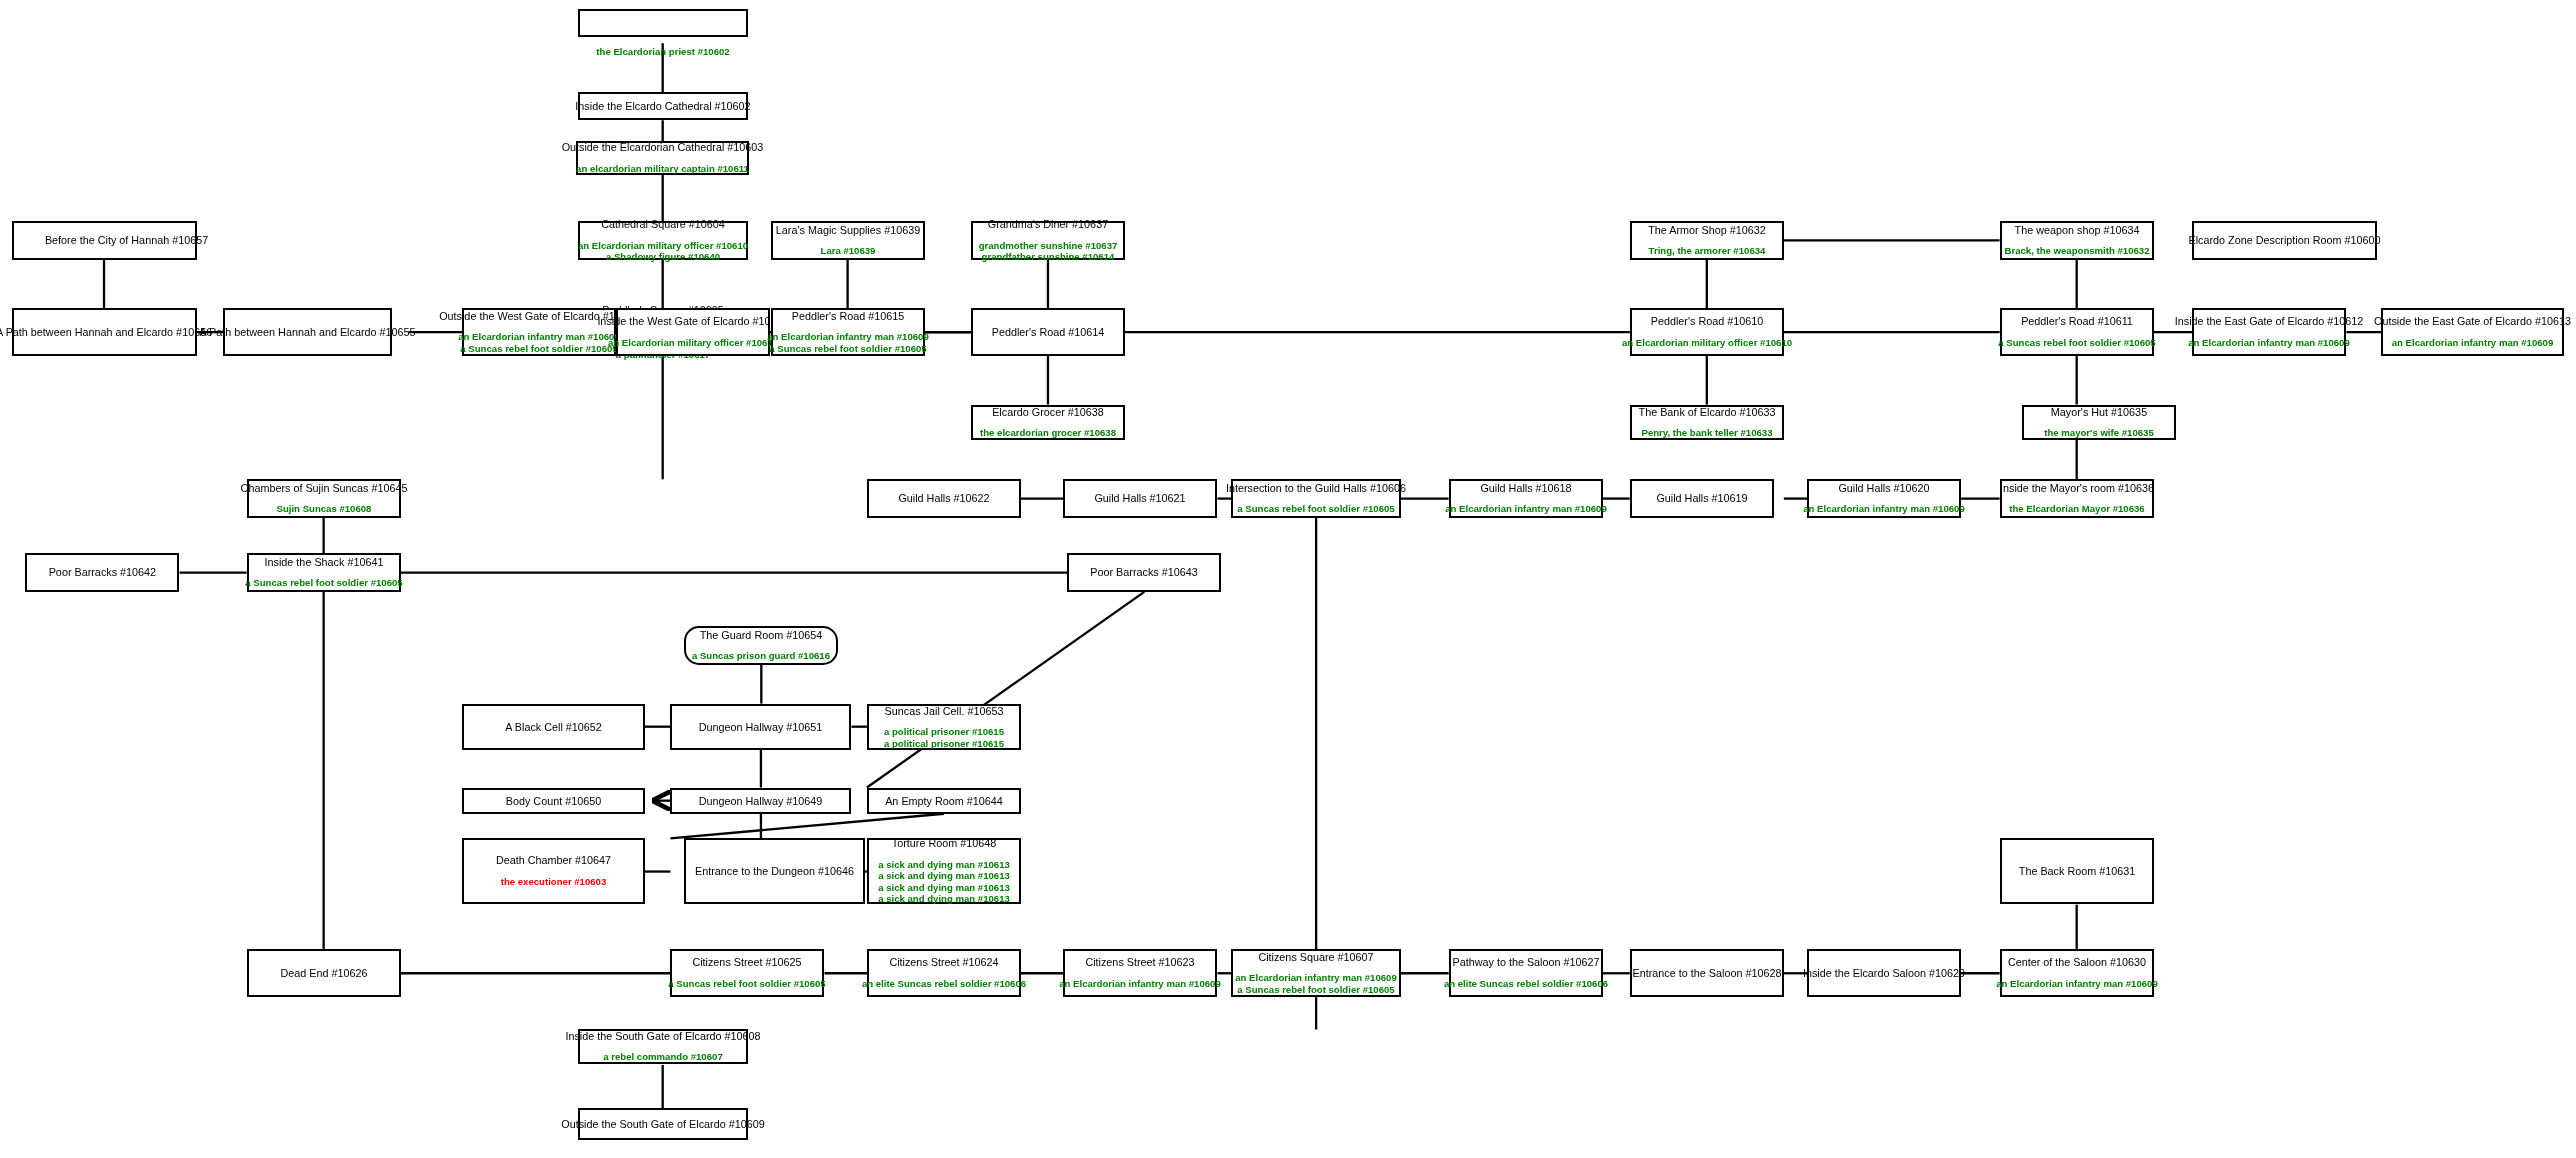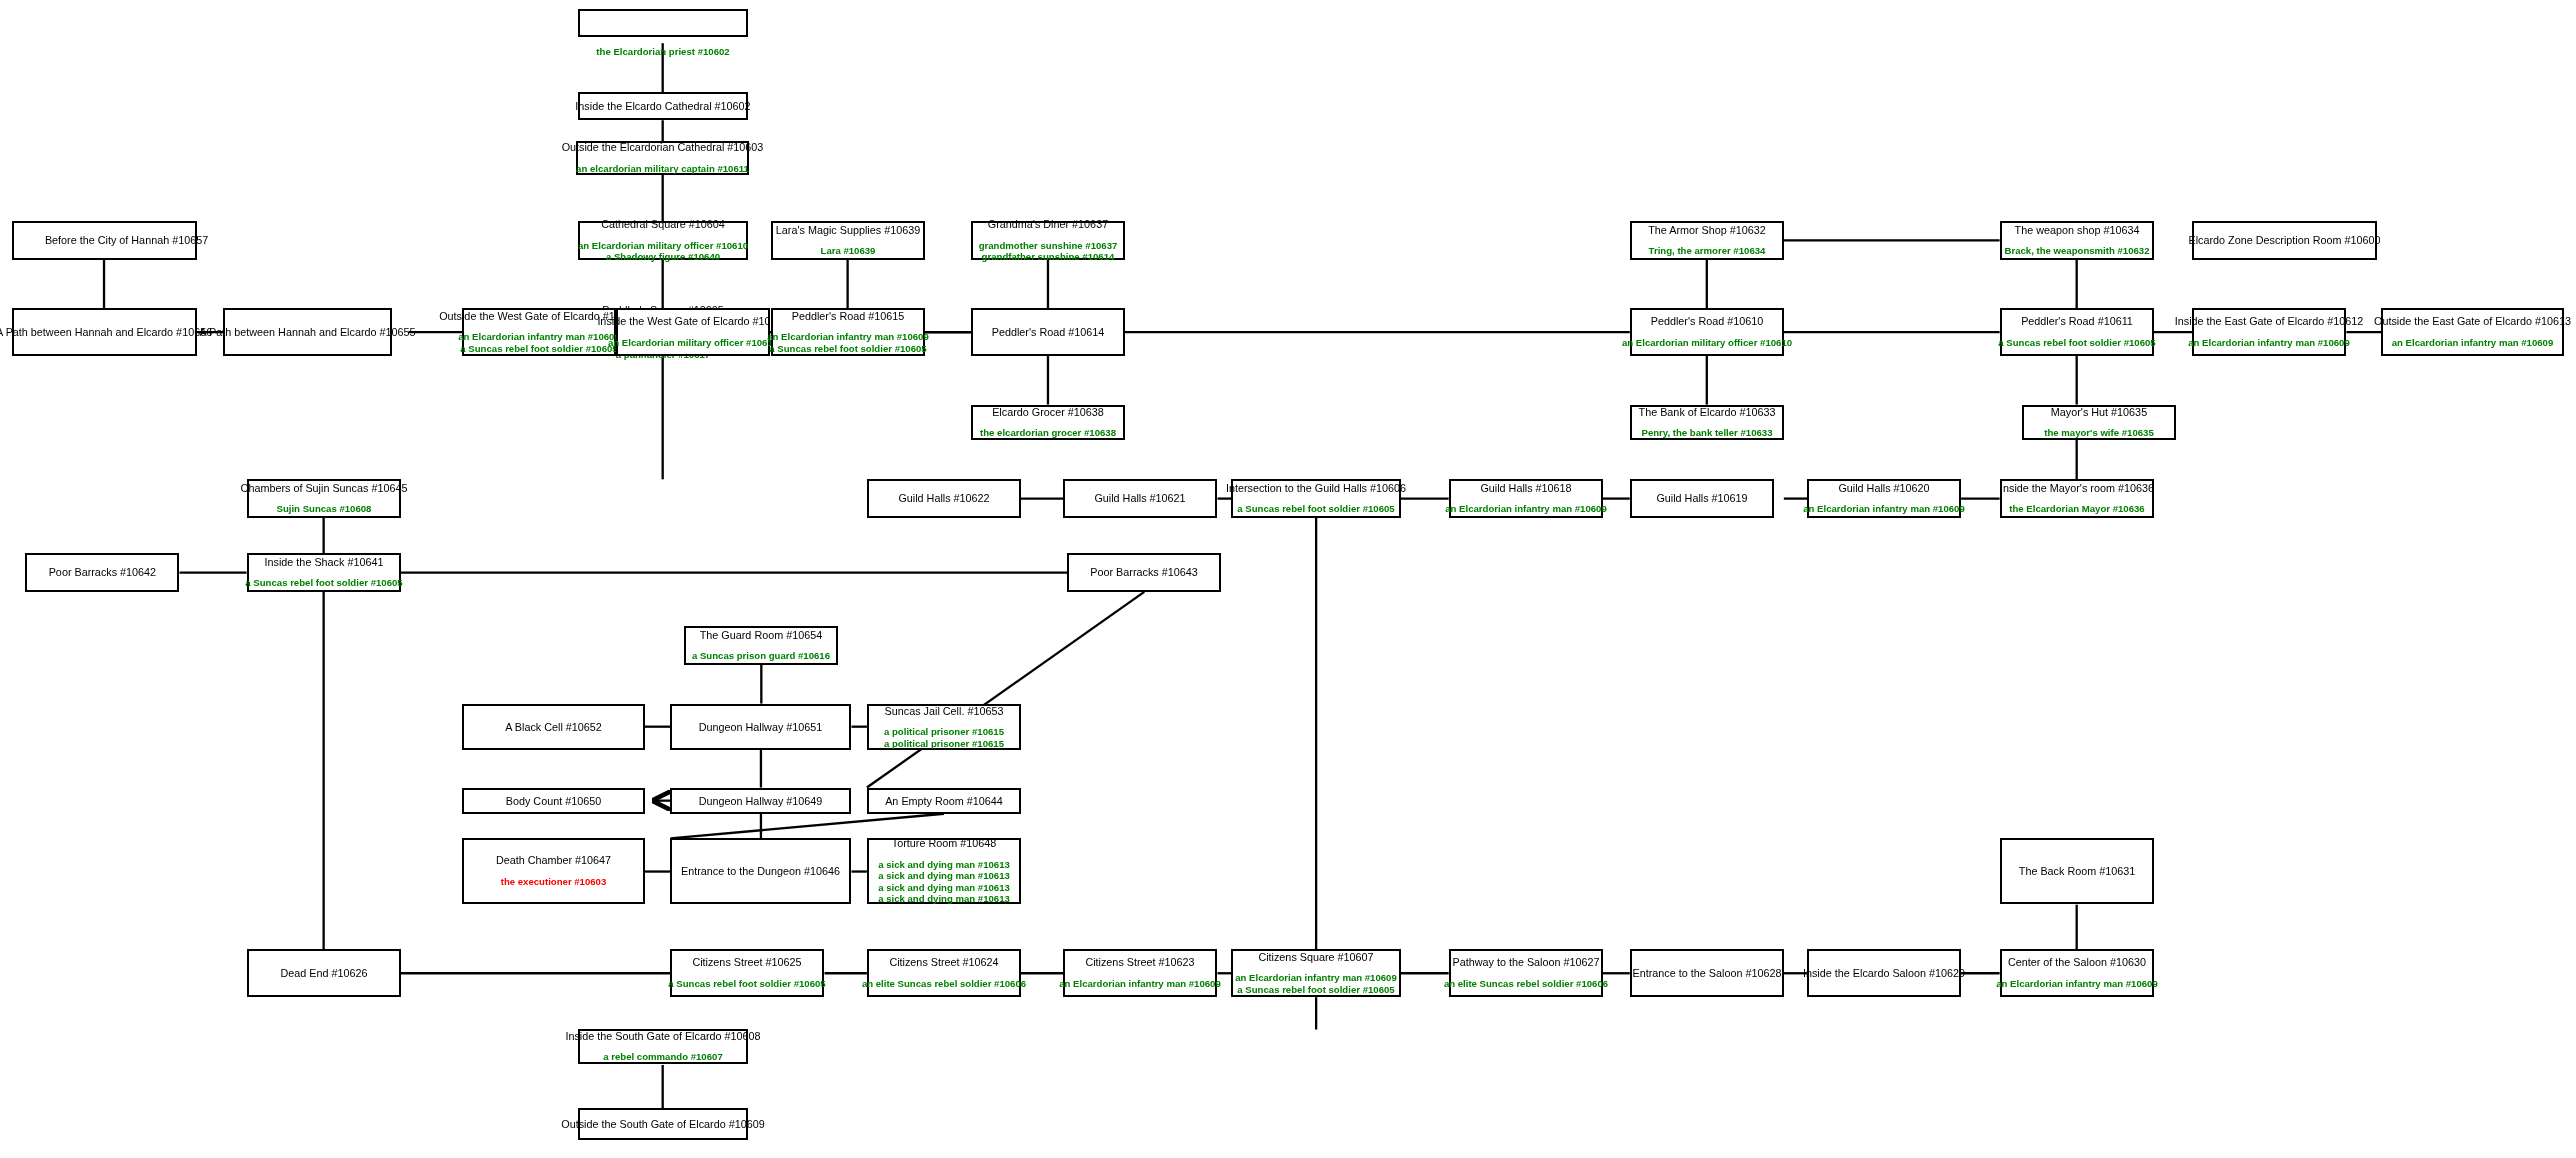--- a/index.html
+++ b/index.html
@@ -258,21 +258,21 @@
       <div class="mobs">
         <div class="mob">a Suncas rebel foot soldier #10605</div>
       </div>
     </div>
     <div class="node no-mobs" id="n10642" style="left: 25.4px; top: 553px; width: 154px; height: 39px;">
       <div class="title">Poor Barracks #10642</div>
     </div>
     <div class="node no-mobs" id="n10643" style="left: 1067px; top: 553px; width: 154px; height: 39px;">
       <div class="title">Poor Barracks #10643</div>
     </div>
-    <div class="node" id="n10654" style="left: 684px; top: 626px; width: 154px; height: 39px;">
+    <div class="node" id="n10654" style="left: 684px; top: 626px; width: 154px; height: 39px; border-radius: 15px;">
       <div class="title">The Guard Room #10654</div>
       <div class="mobs">
         <div class="mob">a Suncas prison guard #10616</div>
       </div>
     </div>
     <div class="node no-mobs" id="n10652" style="left: 462px; top: 704px; width: 183px; height: 46px;">
       <div class="title">A Black Cell #10652</div>
     </div>
     <div class="node no-mobs" id="n10651" style="left: 670px; top: 704px; width: 181px; height: 46px;">
       <div class="title">Dungeon Hallway #10651</div>
@@ -292,21 +292,21 @@
     </div>
     <div class="node no-mobs" id="n10644" style="left: 867px; top: 788px; width: 154px; height: 26px;">
       <div class="title">An Empty Room #10644</div>
     </div>
     <div class="node" id="n10647" style="left: 462px; top: 838px; width: 183px; height: 66px;">
       <div class="title">Death Chamber #10647</div>
       <div class="mobs">
         <div class="mob danger">the executioner #10603</div>
       </div>
     </div>
-    <div class="node no-mobs" id="n10646" style="left: 670px; top: 838px; width: 181px; height: 66px;">
+    <div class="node no-mobs" id="n10646" style="left: 684px; top: 838px; width: 181px; height: 66px;">
       <div class="title">Entrance to the Dungeon #10646</div>
     </div>
     <div class="node" id="n10648" style="left: 867px; top: 838px; width: 154px; height: 66px;">
       <div class="title">Torture Room #10648</div>
       <div class="mobs">
         <div class="mob">a sick and dying man #10613</div>
         <div class="mob">a sick and dying man #10613</div>
         <div class="mob">a sick and dying man #10613</div>
         <div class="mob">a sick and dying man #10613</div>
       </div>

